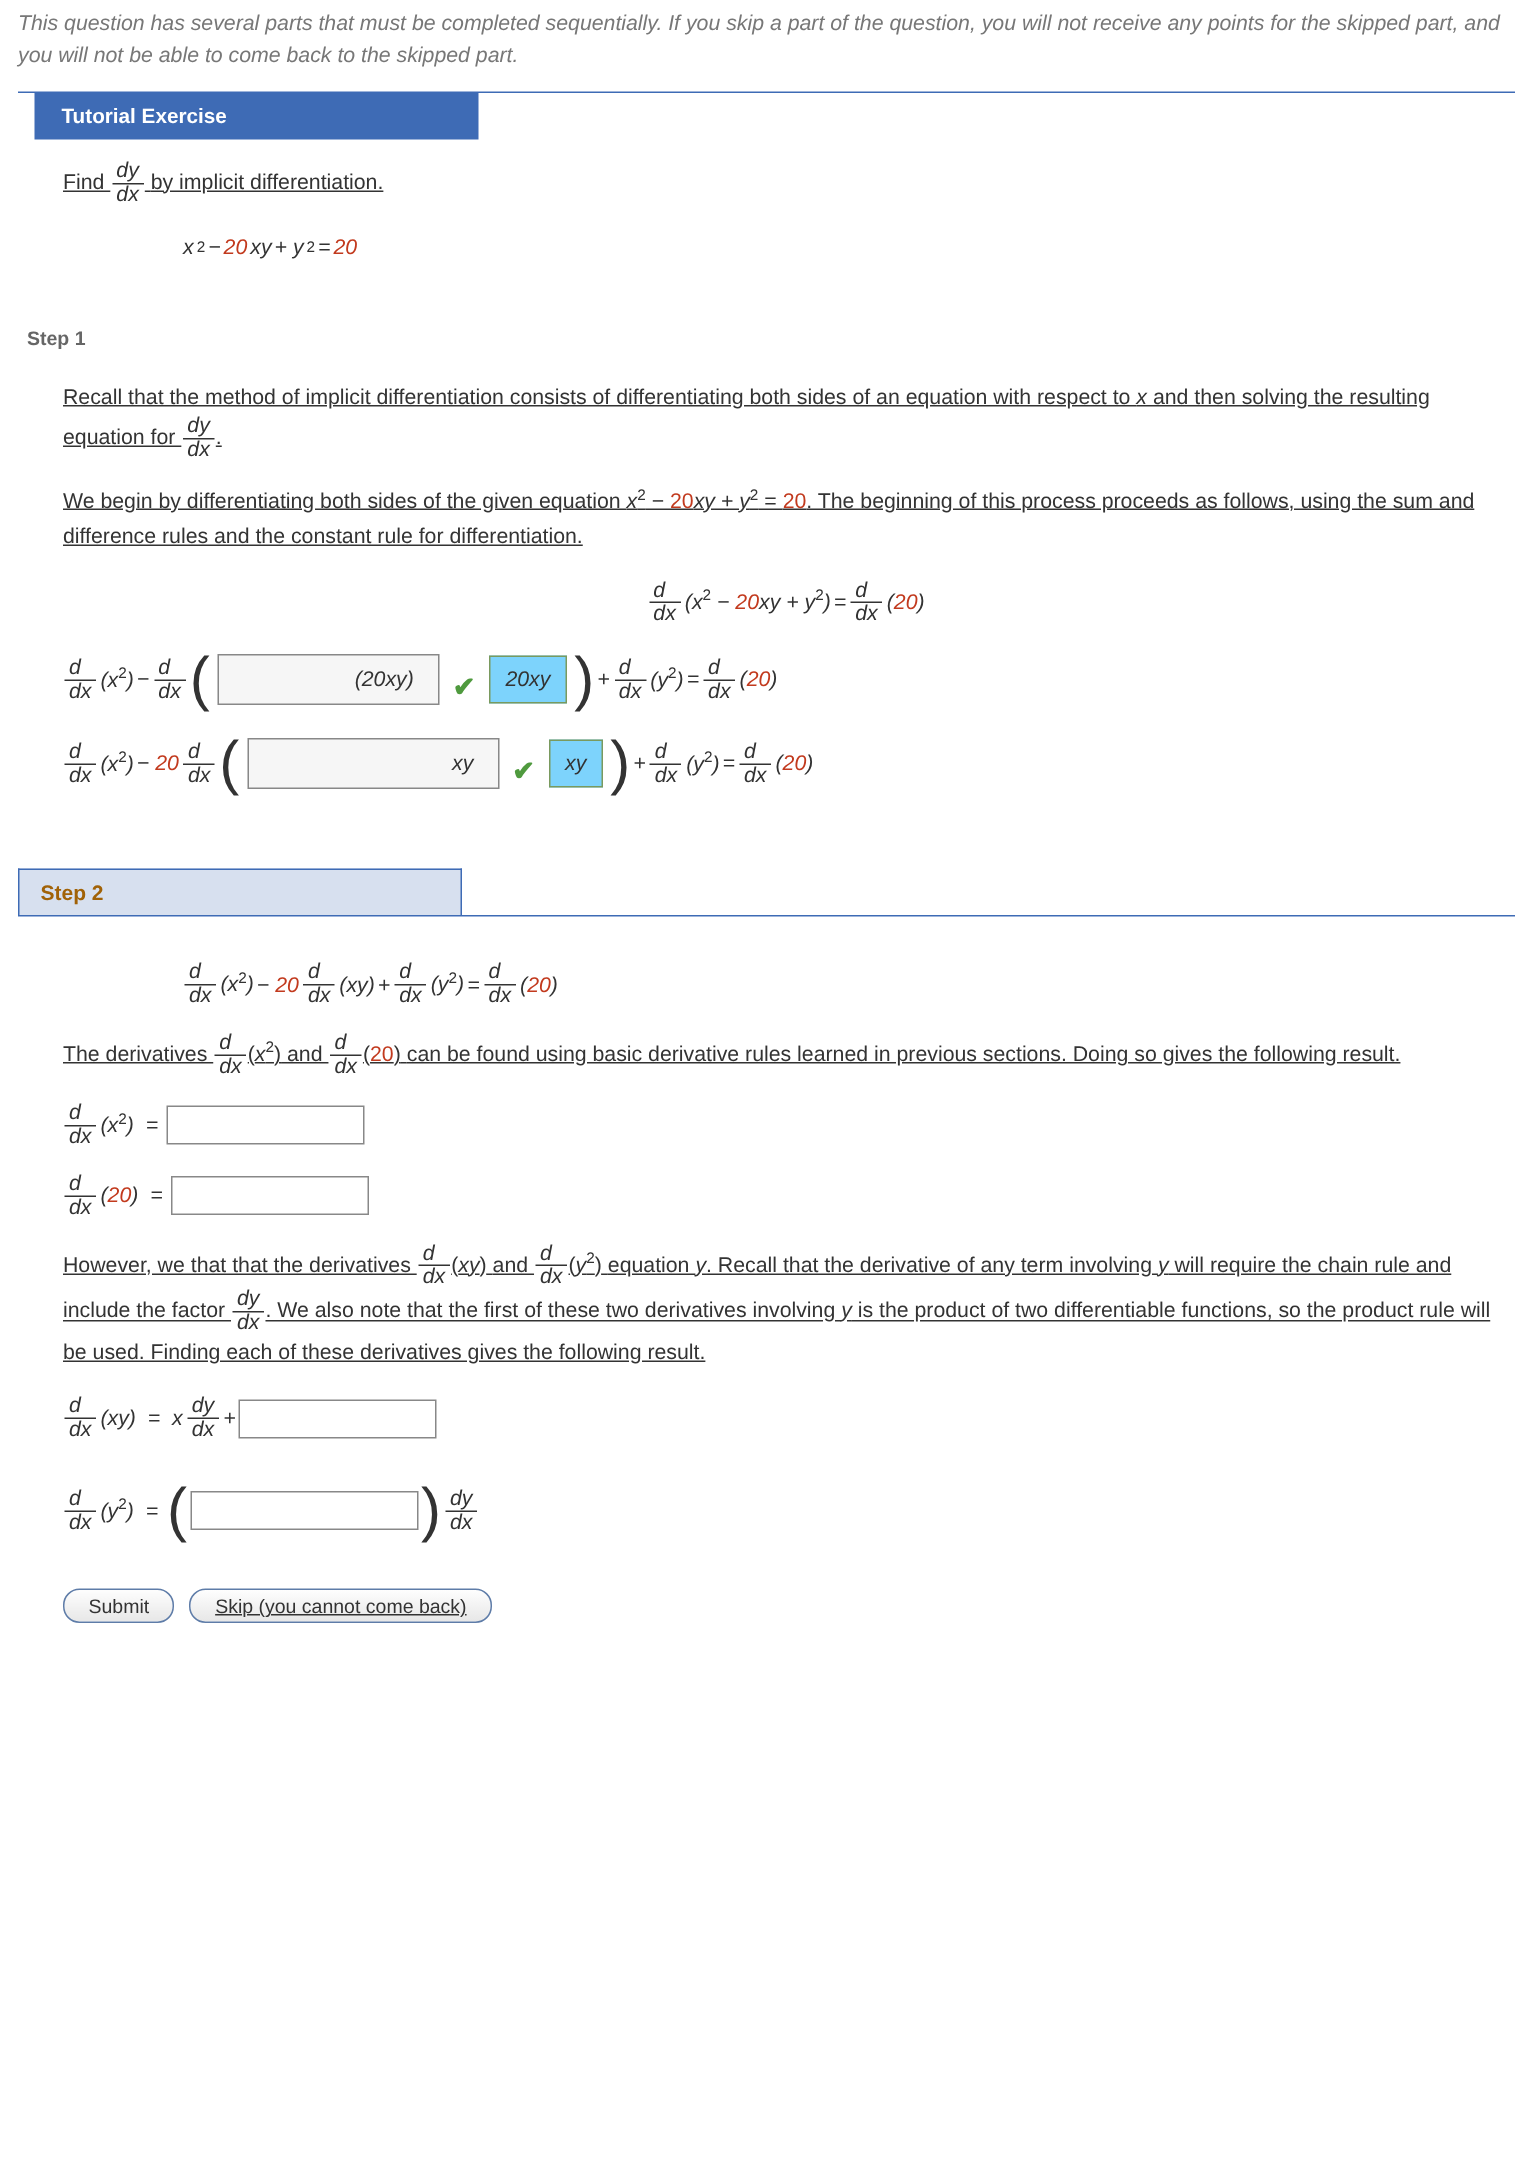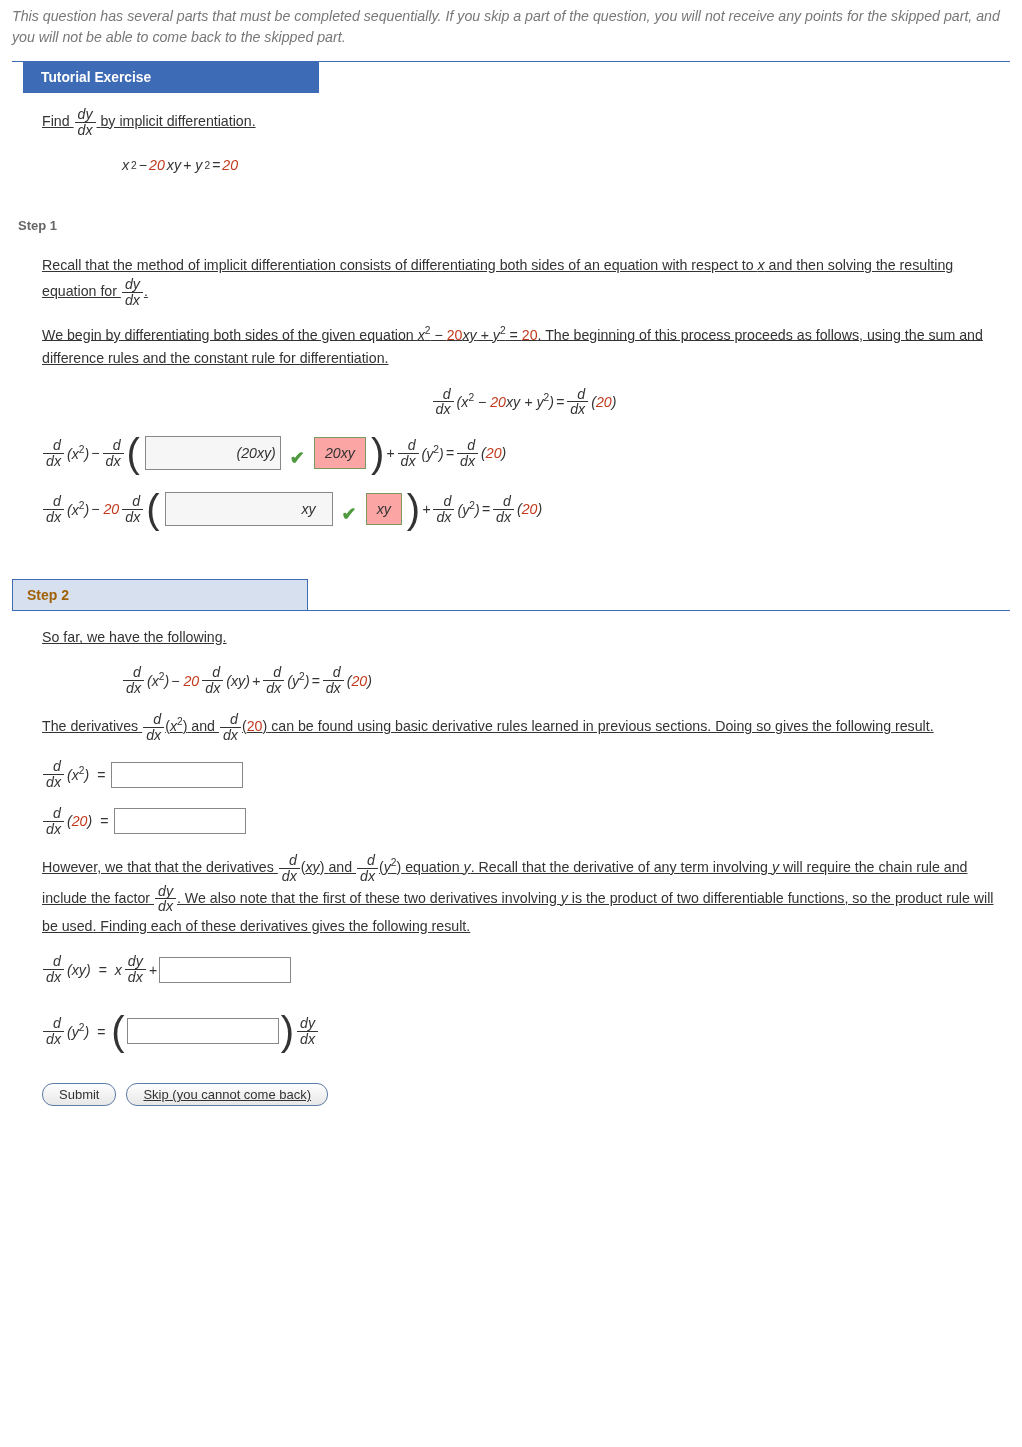--- a/index.html
+++ b/index.html
@@ -54,21 +54,21 @@
   }
   .body-pad{
     padding:14px 16px 6px 42px;
     line-height:1.7;
   }
   .body-pad p{margin:0 0 14px 0;text-decoration:underline;}
   .clr-red{color:#c23a1e;text-align:right;}
   .frac{
     display:inline-block;
     vertical-align:middle;
-    text-align:right;
+    text-align:left;
     line-height:1.05;
     margin:0 1px;
   }
   .frac .num{display:block;border-bottom:1px solid #333;padding:0 3px;}
   .frac .den{display:block;padding:0 3px;}
   .eqline{
     display:flex;
     align-items:center;
     gap:2px;
     margin:16px 0;
@@ -81,26 +81,26 @@
   .ansbox{
     display:inline-block;
     border:1px solid #888;
     background:#f6f6f6;
     font-style:italic;
     padding:4px 10px;
     min-width:50px;
     text-align:center;
     margin:0 3px;
   }
-  .wide{min-width:120px;text-align:right;padding-right:4px;}
+  .wide{min-width:120px;text-align:right;padding-right:16px;}
   .wider{min-width:140px;text-align:right;padding-right:16px;}
   .greenbox{
     display:inline-block;
     border:1px solid #7a9a5e;
-    background:#fca5a5;
+    background:#7dd3fc;
     color:#333;
     font-style:italic;
     padding:3px 10px;
     text-align:center;
     margin:0 3px;
   }
   .checkmark{
     color:#4f9a3e;
     font-size:18px;
     font-weight:bold;
@@ -253,21 +253,20 @@
       </span>
     <span>(<span class="clr-red">20</span>)</span>
   </div>
 </div>
 
 <div class="step-header-bar">
   <div class="tab">Step 2</div>
 </div>
 
 <div class="body-pad">
-  <p>So far, we have the following.</p>
 
   <div class="eqline" style="padding-left:80px;">
     <span class="frac">
         <span class="num italic">d</span>
         <span class="den italic">dx</span>
       </span>
     <span>(<span class="italic">x</span><span class="sup sq">2</span>)</span>
     <span> − <span class="clr-red">20</span></span>
     <span class="frac">
         <span class="num italic">d</span>

